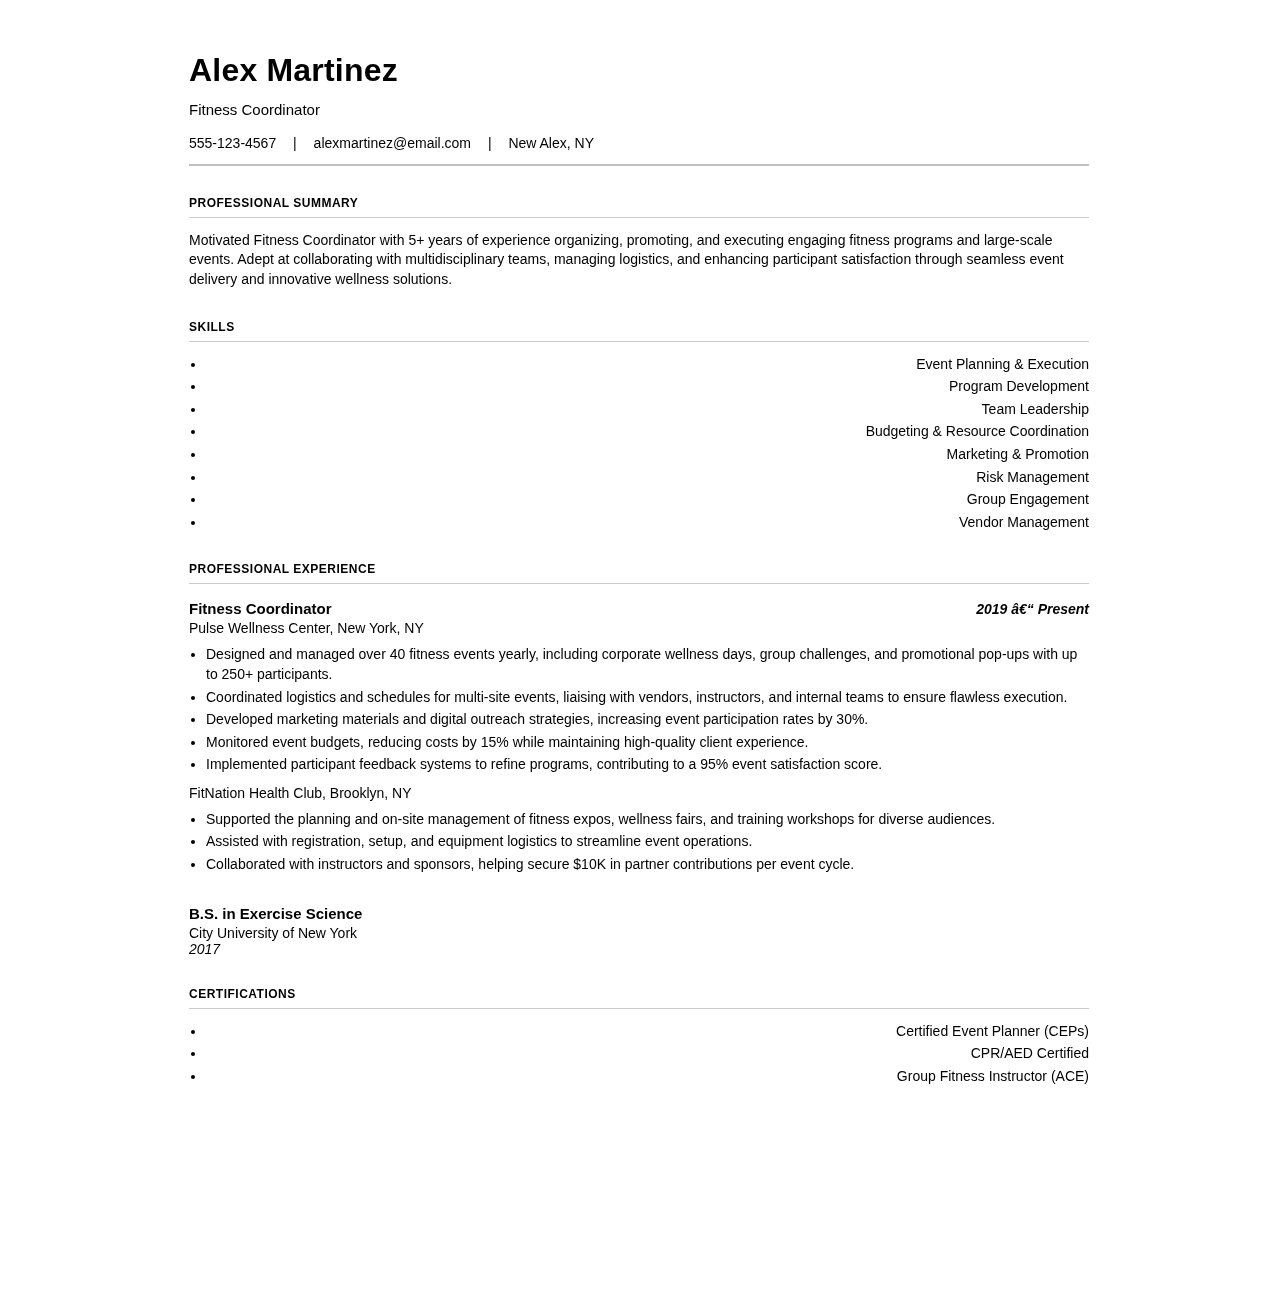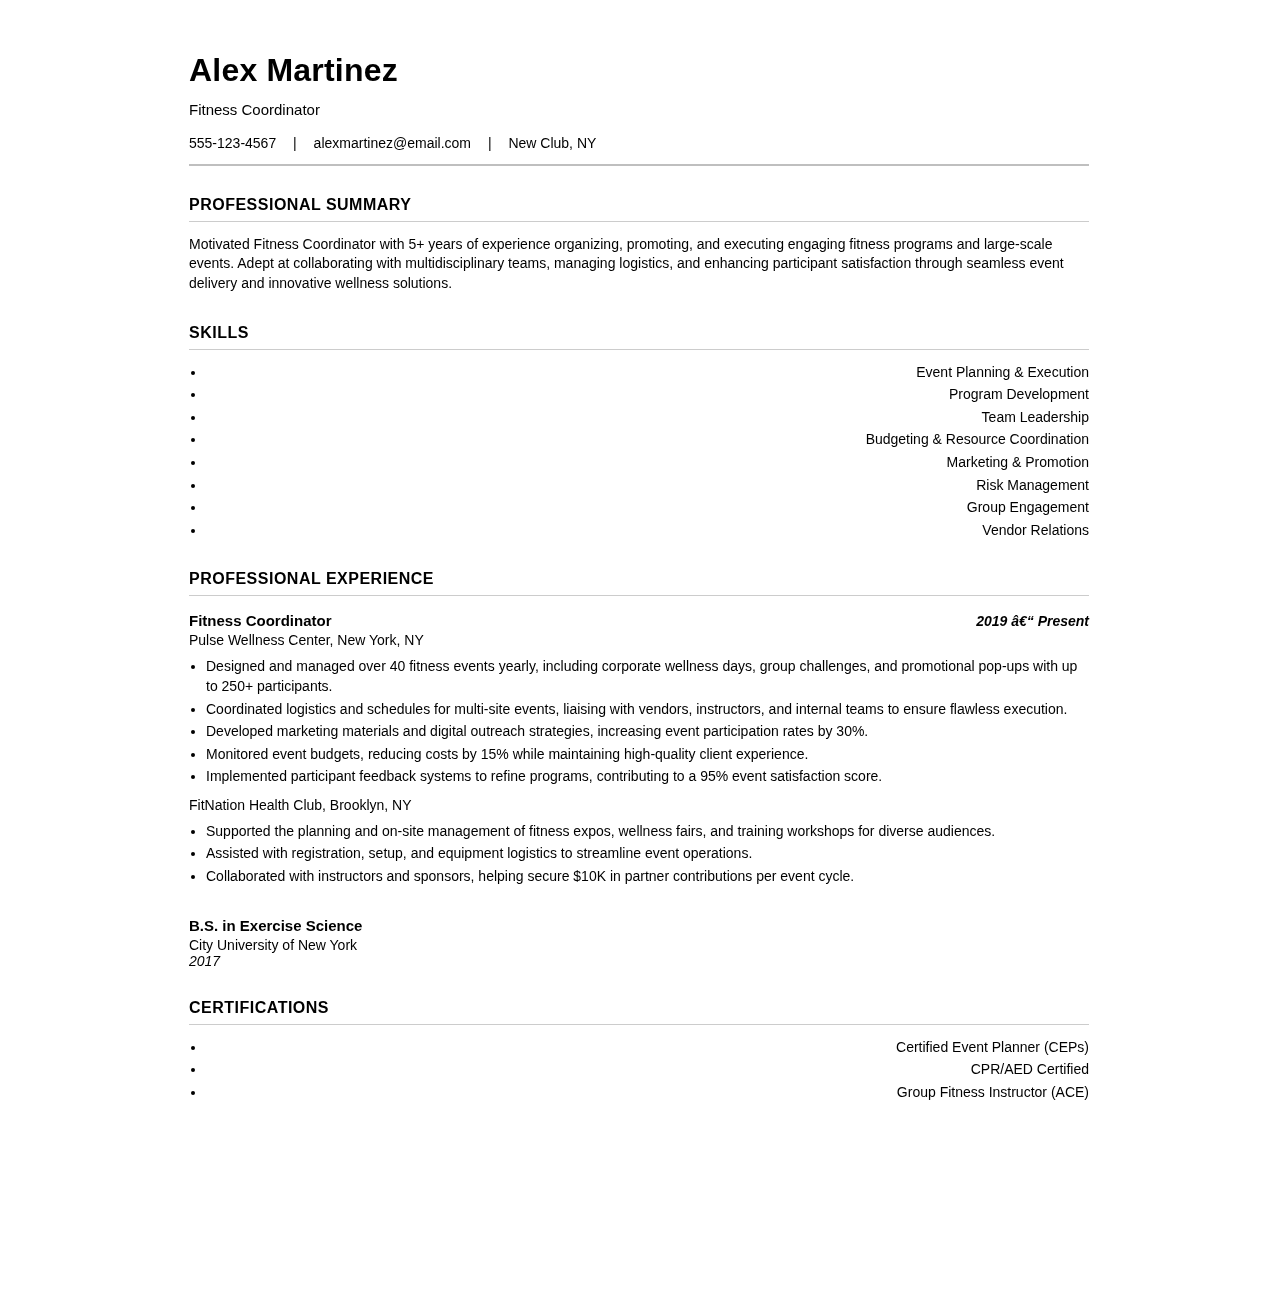--- a/index.html
+++ b/index.html
@@ -40,21 +40,21 @@
   }
   .header-rule {
     border: none;
     border-top: 2px solid #bfbfbf;
     margin: 13px 0 0 0;
   }
 
   
   .section { margin-top: 30px; }
   .section-heading {
-    font-size: 16px;
+    font-size: 12px;
     font-weight: bold;
     letter-spacing: 0.5px;
     margin: 0;
     padding-bottom: 7px;
     border-bottom: 1px solid #cccccc;
   }
   .summary-text {
     font-size: 14px;
     line-height: 1.4;
     margin: 13px 0 0 0;
@@ -122,41 +122,41 @@
 <div class="page">
 
   <header>
     <h1 class="name">Alex Martinez</h1>
     <div class="job-subtitle">Fitness Coordinator</div>
     <div class="contact-row">
       <span>555-123-4567</span>
       <span class="contact-sep">|</span>
       <span>alexmartinez@email.com</span>
       <span class="contact-sep">|</span>
-      <span>New Club, NY</span>
+      <span>New Alex, NY</span>
     </div>
     <hr class="header-rule">
   </header>
 
   <section class="section">
     <h2 class="section-heading">PROFESSIONAL SUMMARY</h2>
     <p class="summary-text">Motivated Fitness Coordinator with 5+ years of experience organizing, promoting, and executing engaging fitness programs and large-scale events. Adept at collaborating with multidisciplinary teams, managing logistics, and enhancing participant satisfaction through seamless event delivery and innovative wellness solutions.</p>
   </section>
 
   <section class="section">
     <h2 class="section-heading">SKILLS</h2>
     <ul class="plain-list">
       <li>Event Planning &amp; Execution</li>
       <li>Program Development</li>
       <li>Team Leadership</li>
       <li>Budgeting &amp; Resource Coordination</li>
       <li>Marketing &amp; Promotion</li>
       <li>Risk Management</li>
       <li>Group Engagement</li>
-      <li>Vendor Relations</li>
+      <li>Vendor Management</li>
     </ul>
   </section>
 
   <section class="section">
     <h2 class="section-heading">PROFESSIONAL EXPERIENCE</h2>
 
     <div class="job">
       <div class="job-head">
         <span class="job-title">Fitness Coordinator</span>
         <span class="job-dates">2019 â€“ Present</span>

